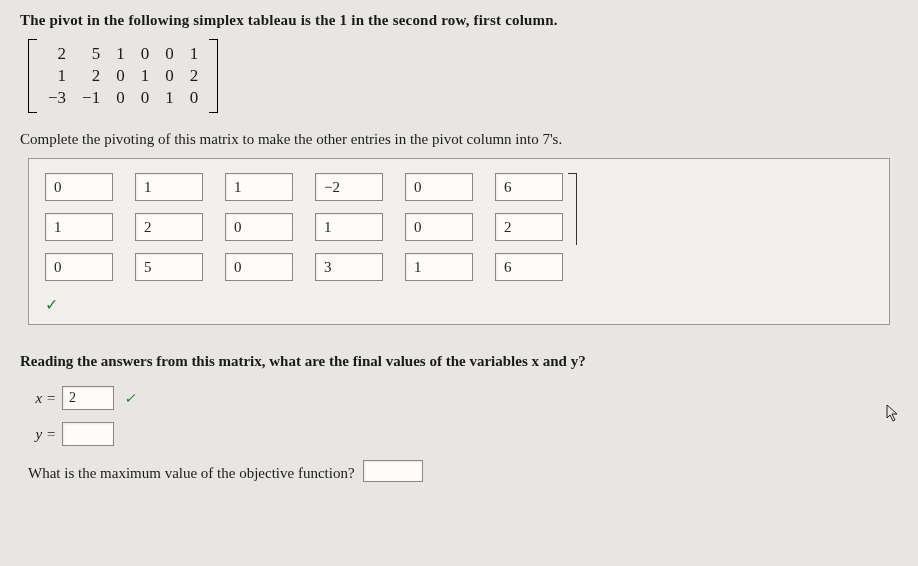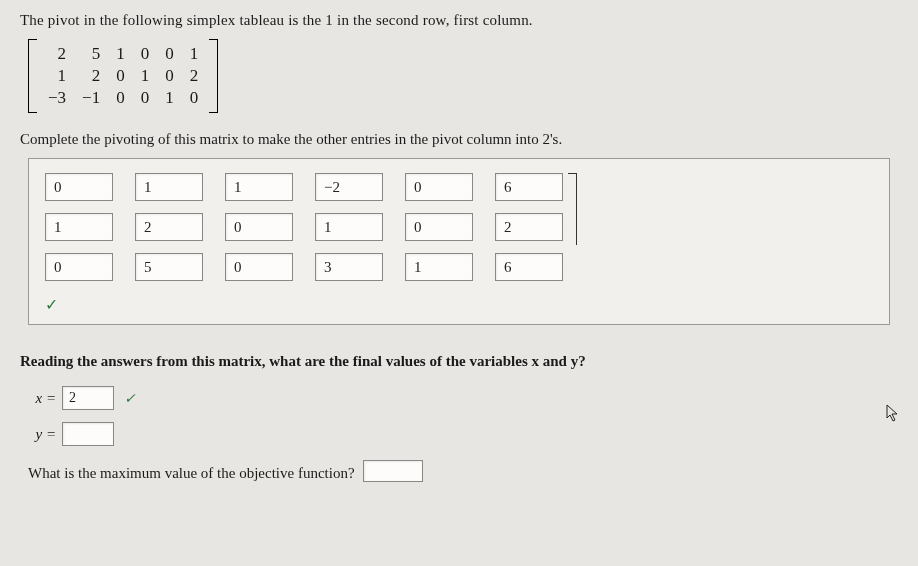--- a/index.html
+++ b/index.html
@@ -14,20 +14,21 @@
       height: 566px;
       padding: 12px 20px;
       color: #1a1a1a;
       position: relative;
       overflow: hidden;
     }
     .intro-text {
       font-size: 15px;
       margin-bottom: 8px;
       letter-spacing: 0.2px;
+      font-weight: bold;
     }
     .matrix {
       display: inline-block;
       position: relative;
       padding: 4px 12px;
       margin: 2px 0 8px 8px;
       font-family: 'Times New Roman', serif;
       font-size: 17px;
     }
     .matrix::before, .matrix::after {
@@ -194,21 +195,21 @@
       <td>−1</td>
       <td>0</td>
       <td>0</td>
       <td>1</td>
       <td>0</td>
     </tr>
   </tbody>
     </table>
 </div>
 
-<div class="instruction">Complete the pivoting of this matrix to make the other entries in the pivot column into 2's.</div>
+<div class="instruction">Complete the pivoting of this matrix to make the other entries in the pivot column into 7's.</div>
 
 <div class="answer-box">
   <div class="answer-grid">
     <div class="answer-row">
       <div class="answer-cell">0</div>
       <div class="answer-cell">1</div>
       <div class="answer-cell">1</div>
       <div class="answer-cell">−2</div>
       <div class="answer-cell">0</div>
       <div class="answer-cell">6</div>

